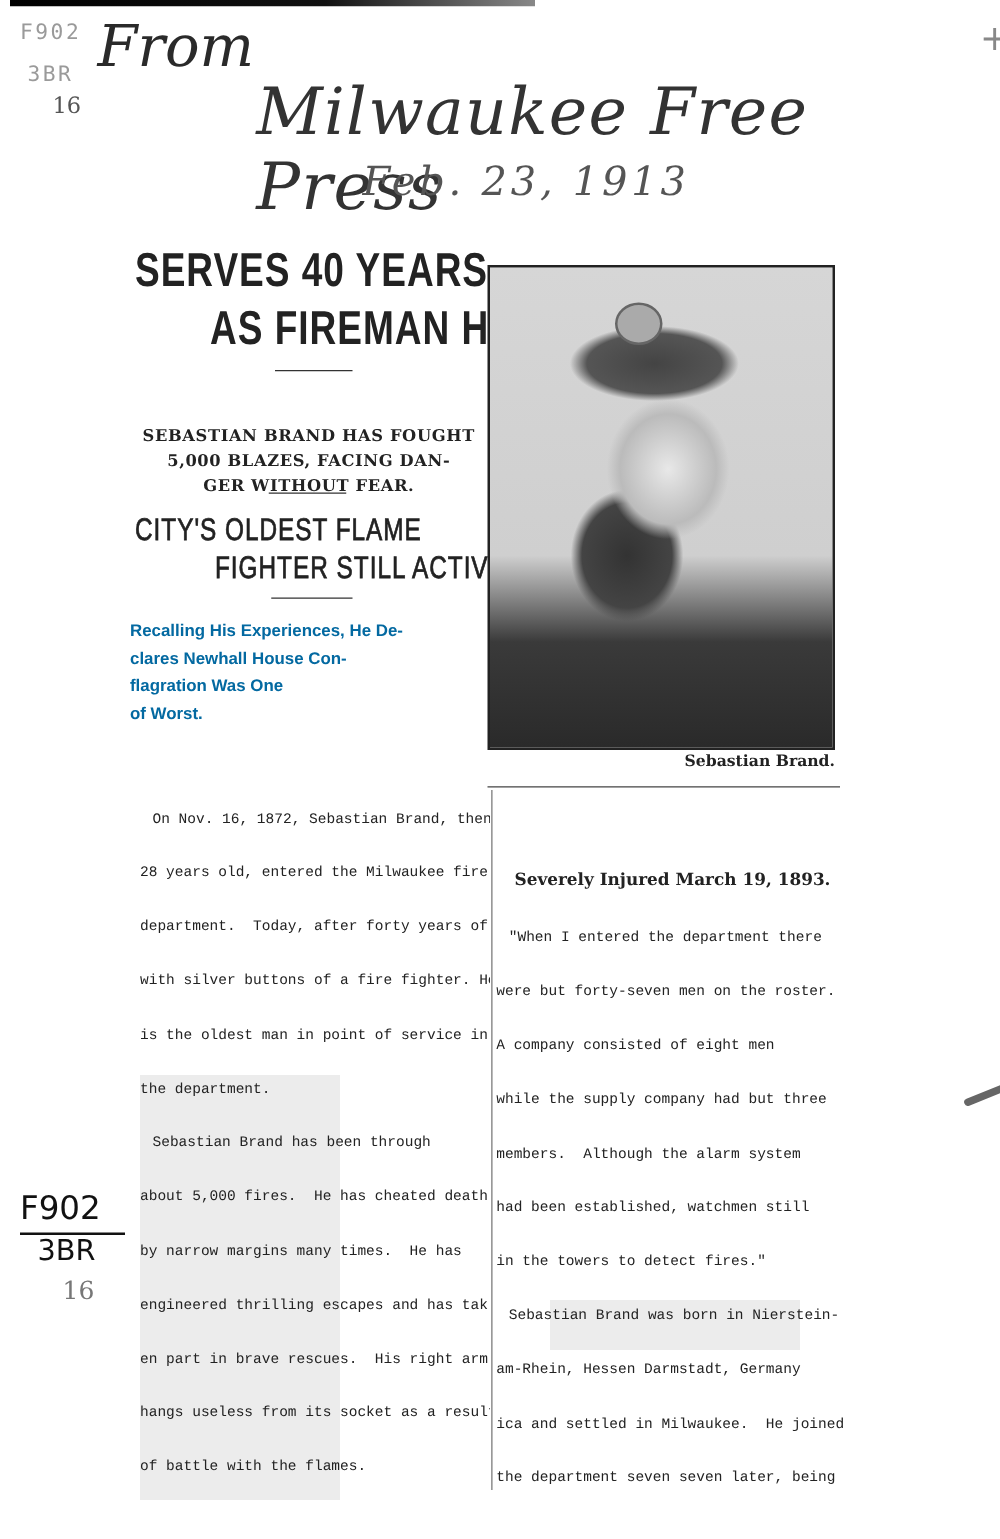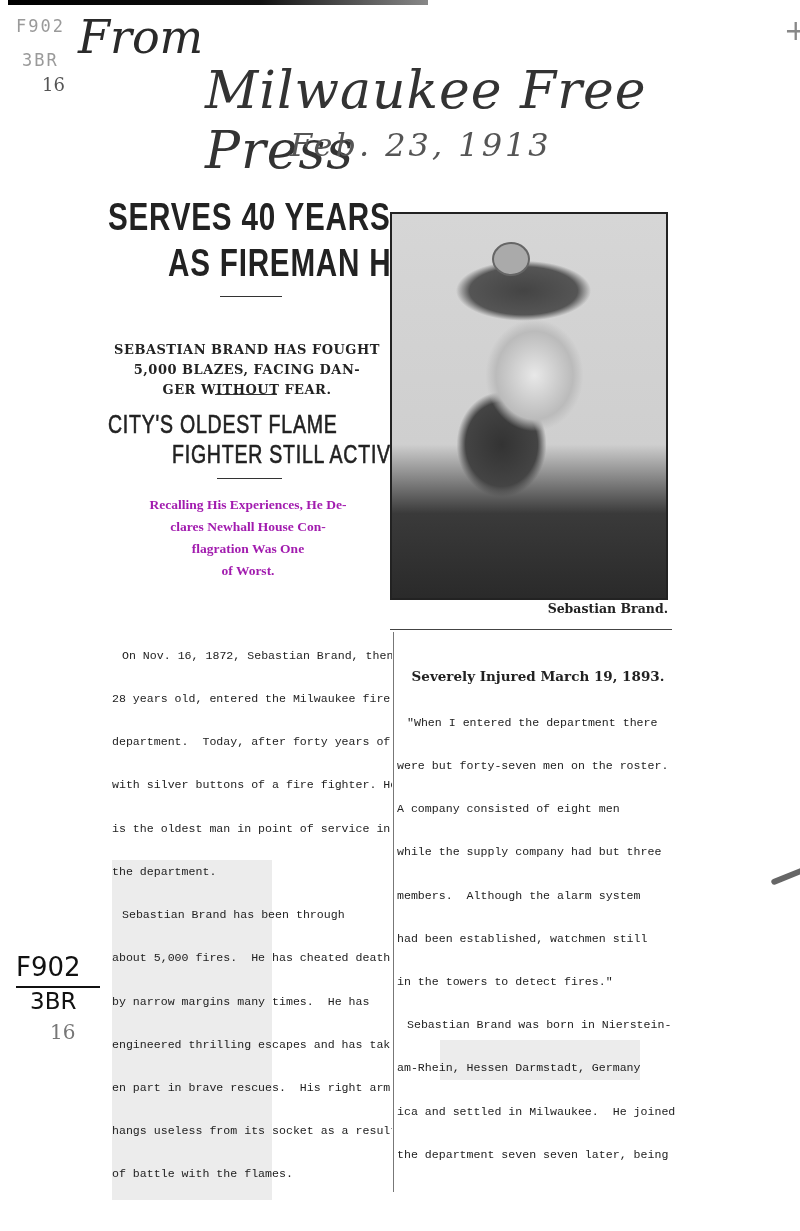--- a/index.html
+++ b/index.html
@@ -12,22 +12,22 @@
     background:linear-gradient(90deg,#000 0%,#111 60%,#888 100%); }
   .hand { position:absolute; font-family:"DejaVu Serif", serif; font-style:italic; color:#2a2a2a; }
   .stamp { position:absolute; font-family:"DejaVu Sans Mono", monospace; color:#9a9a9a; font-size:17px; letter-spacing:2px; }
   .plus { position:absolute; left:784px; top:14px; font-family:"DejaVu Sans", sans-serif; color:#888; font-size:28px; }
 
   .headline { position:absolute; font-family:"Liberation Sans", sans-serif; font-weight:bold;
     transform:scaleX(0.78); transform-origin:left top; color:#222; letter-spacing:1px; }
   .subhead { position:absolute; font-family:"DejaVu Serif", serif; font-weight:bold; font-size:13px;
     color:#222; text-align:center; line-height:20px; letter-spacing:0.5px; }
   .rule { position:absolute; height:1px; background:#333; }
-  .deck { position:absolute; font-family:Liberation Serif, serif; font-weight:bold; font-size:13.5px;
-    text-align:center; line-height:22px; color:#a21caf; }
+  .deck { position:absolute; font-family:Liberation Sans, sans-serif; font-weight:bold; font-size:13.5px;
+    line-height:22px; color:#0369a1; }
 
   .col { position:absolute; font-family:"Liberation Mono", monospace; font-size:11.6px;
     line-height:14.4px; color:#222; white-space:pre; overflow:hidden; }
   .col .ind { padding-left:10px; }
   .sechead { font-family:"DejaVu Serif", serif; font-weight:bold; font-size:13px; text-align:center;
     white-space:normal; line-height:22px; }
 
   .photo { position:absolute; left:390px; top:212px; width:274px; height:384px;
     border:2px solid #222; overflow:hidden;
     background:
@@ -129,21 +129,21 @@
   
   
   
   
   
 </div>
 
 <div class="col-divider" style="left:393px;top:632px;height:560px;"></div>
 
 <div class="col" style="left:397px;top:636px;width:282px;">
-  <div class="sechead" style="font-size:13.5px;">Severely Injured March 19, 1893.</div>
+  <div class="sechead" style="font-size:13.5px;margin-top:28px;">Severely Injured March 19, 1893.</div>
   <div class="ind">"When I entered the department there</div>
   <div>were but forty-seven men on the roster.</div>
   <div>A company consisted of eight men</div>
   <div>while the supply company had but three</div>
   <div>members.  Although the alarm system</div>
   <div>had been established, watchmen still</div>
   <div>in the towers to detect fires."</div>
   <div class="ind">Sebastian Brand was born in Nierstein-</div>
   <div>am-Rhein, Hessen Darmstadt, Germany</div>
   <div>ica and settled in Milwaukee.  He joined</div>

